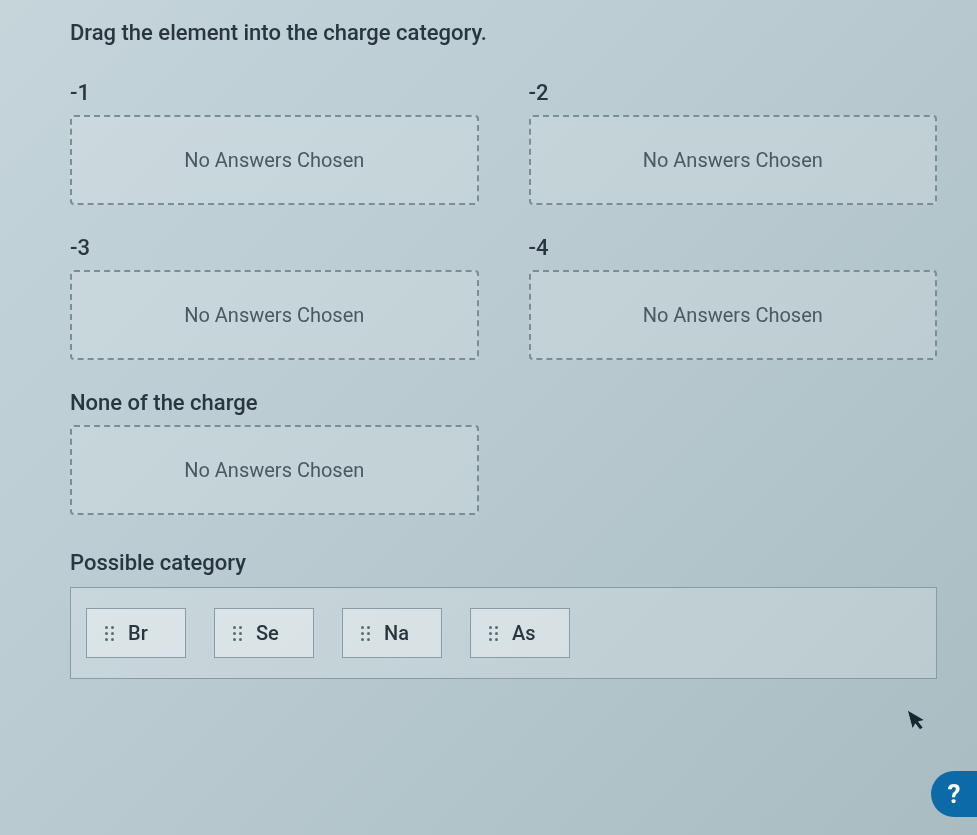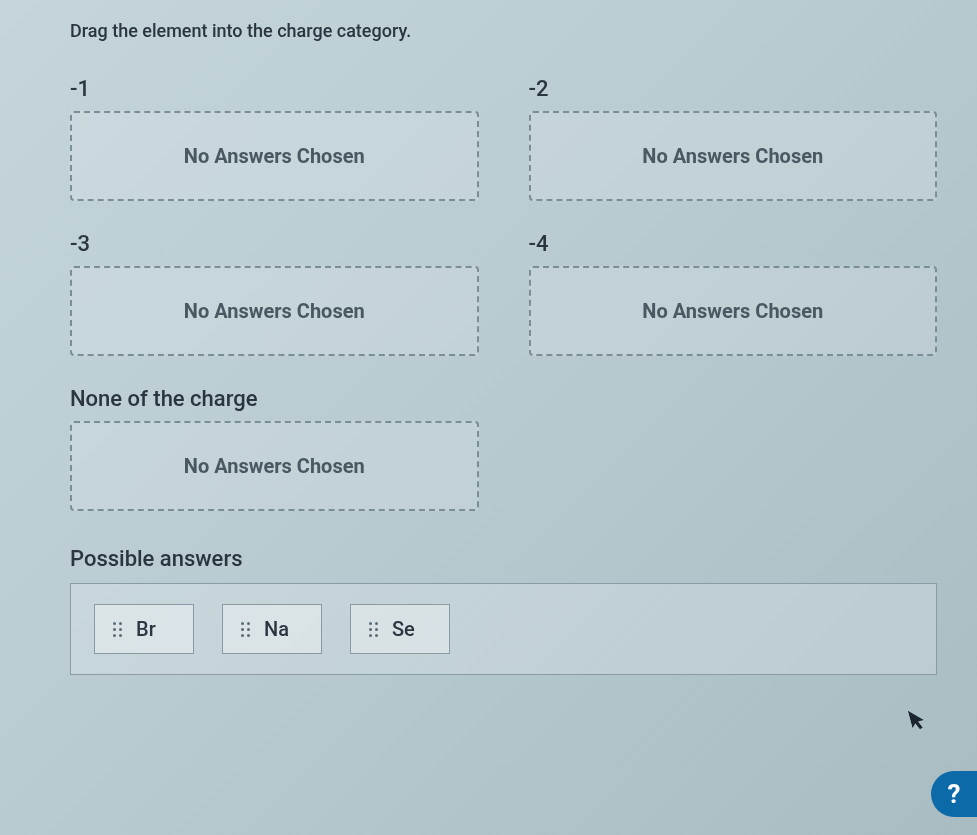--- a/index.html
+++ b/index.html
@@ -11,21 +11,21 @@
       font-family: -apple-system, BlinkMacSystemFont, "Segoe UI", Roboto, Helvetica, Arial, sans-serif;
       background: linear-gradient(135deg, #c5d5da 0%, #b8cad0 50%, #a8bcc2 100%);
       width: 977px;
       height: 835px;
       padding: 20px 40px 20px 70px;
       color: #2a3540;
       position: relative;
       overflow: hidden;
     }
     .instruction {
-      font-size: 18px;
+      font-size: 22px;
       font-weight: 500;
       color: #2a3540;
       margin-bottom: 35px;
     }
     .categories {
       display: grid;
       grid-template-columns: 1fr 1fr;
       gap: 30px 50px;
       margin-bottom: 35px;
     }
@@ -48,32 +48,31 @@
       min-height: 90px;
       display: flex;
       align-items: center;
       justify-content: center;
       background: rgba(255,255,255,0.15);
       padding: 20px;
     }
     .dropzone-text {
       font-size: 20px;
       color: #4a5862;
-      font-weight: bold;
     }
     .possible-label {
       font-size: 22px;
       font-weight: 500;
       color: #2a3540;
       margin-bottom: 12px;
     }
     .answers-container {
       border: 1px solid #8a9ba3;
       background: rgba(255,255,255,0.2);
-      padding: 20px 23px;
+      padding: 20px 15px;
       display: flex;
       gap: 28px;
       align-items: center;
     }
     .answer-chip {
       border: 1px solid #8a9ba3;
       background: rgba(255,255,255,0.35);
       padding: 12px 18px;
       display: flex;
       align-items: center;
@@ -159,21 +158,21 @@
   </div>
 
   <div class="category category-full">
     <div class="category-label">None of the charge</div>
     <div class="dropzone">
       <span class="dropzone-text">No Answers Chosen</span>
     </div>
   </div>
 </div>
 
-<div class="possible-label">Possible answers</div>
+<div class="possible-label">Possible category</div>
 
 <div class="answers-container">
   <div class="answer-chip">
     <span class="grip">
         <span></span>
         <span></span>
         <span></span>
         <span></span>
         <span></span>
         <span></span>
@@ -182,32 +181,43 @@
   </div>
   <div class="answer-chip">
     <span class="grip">
         <span></span>
         <span></span>
         <span></span>
         <span></span>
         <span></span>
         <span></span>
       </span>
+    <span class="chip-label">Se</span>
+  </div>
+  <div class="answer-chip">
+    <span class="grip">
+        <span></span>
+        <span></span>
+        <span></span>
+        <span></span>
+        <span></span>
+        <span></span>
+      </span>
     <span class="chip-label">Na</span>
   </div>
   <div class="answer-chip">
     <span class="grip">
         <span></span>
         <span></span>
         <span></span>
         <span></span>
         <span></span>
         <span></span>
       </span>
-    <span class="chip-label">Se</span>
+    <span class="chip-label">As</span>
   </div>
 </div>
 
 <div class="cursor-icon">
   <svg width="18" height="22" viewBox="0 0 18 22" fill="#1a2530">
       <path d="M0 0 L0 18 L4 14 L7 21 L10 20 L7 13 L13 13 Z"></path>
     </svg>
 </div>
 
 <div class="help-button">

